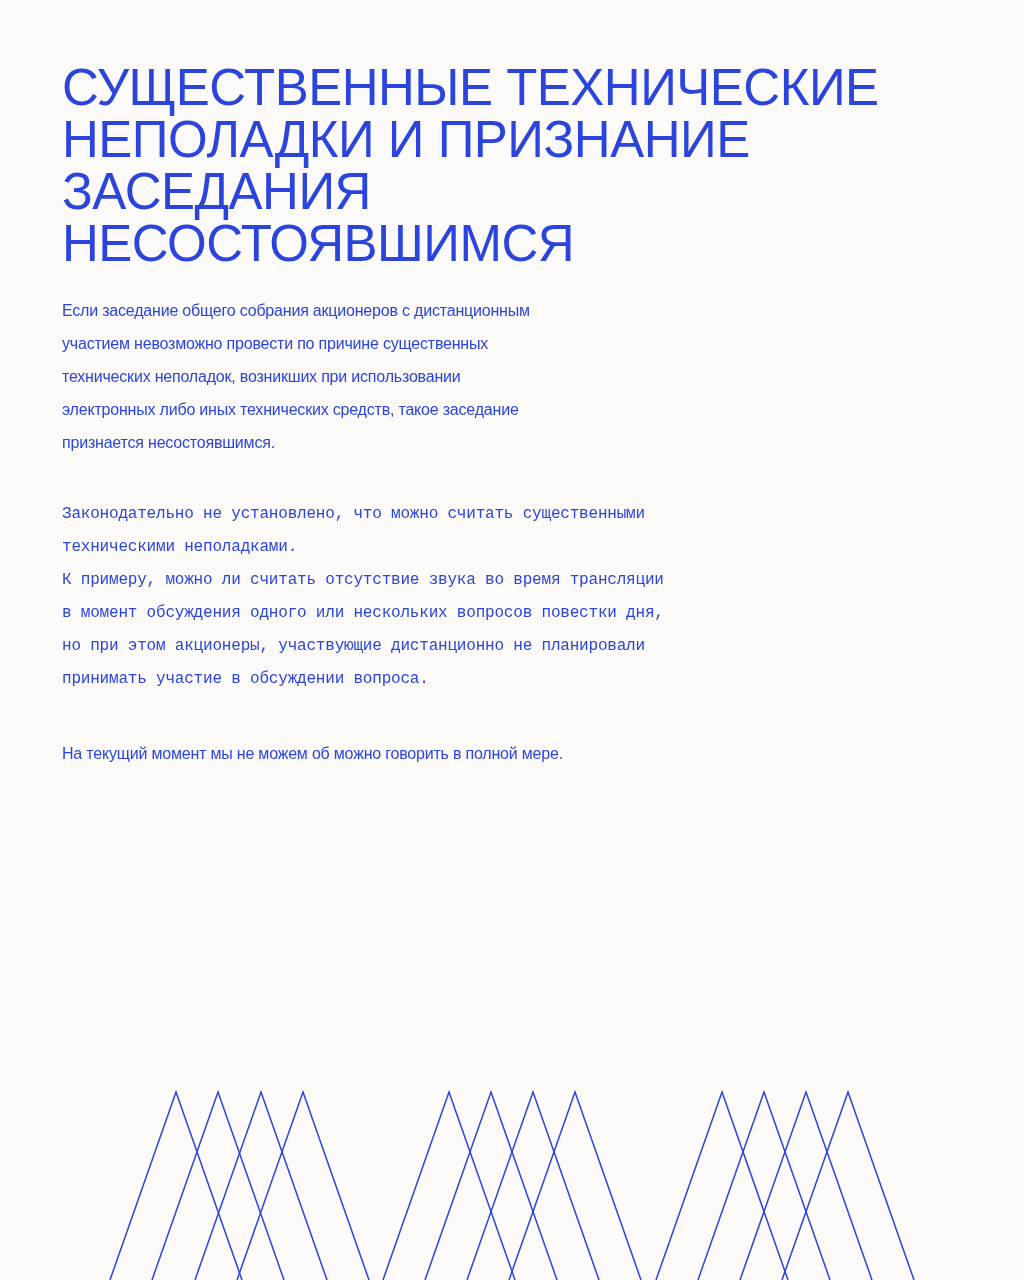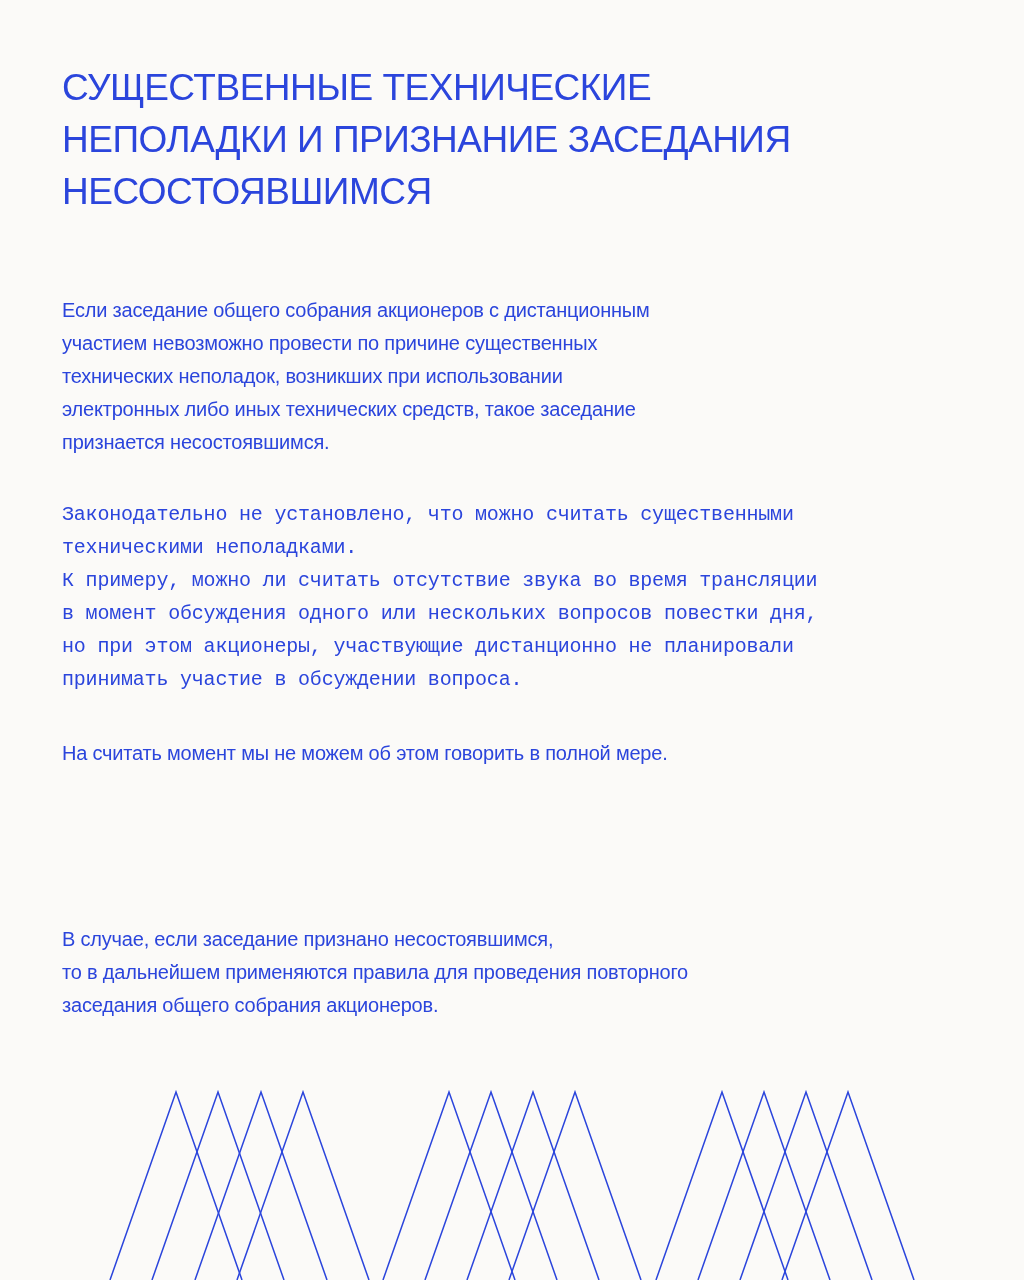--- a/index.html
+++ b/index.html
@@ -14,33 +14,33 @@
     background: var(--bg, #FBFAF8);
     font-family: "Liberation Sans", "DejaVu Sans", sans-serif;
     color: var(--accent, #2B45DC);
   }
   .title {
     position: absolute;
     left: 62px;
     top: 62px;
     margin: 0;
     width: 920px;
-    font-size: 37px;
+    font-size: 51px;
     line-height: 52px;
     font-weight: normal;
     letter-spacing: -0.5px;
     text-transform: uppercase;
     white-space: pre-line;
   }
   .body {
     position: absolute;
     left: 62px;
     margin: 0;
     width: 950px;
-    font-size: 20px;
+    font-size: 16px;
     line-height: 33px;
     font-weight: normal;
     letter-spacing: -0.2px;
     white-space: pre-line;
   }
   .p1 { top: 294px; }
   .p2 { top: 498px; font-family: Liberation Mono, monospace; }
   .p3 { top: 737px; }
   .p4 { top: 923px; }
   .pattern {
@@ -73,25 +73,22 @@
 электронных либо иных технических средств, такое заседание
 признается несостоявшимся.</p>
 
   <p class="body p2">Законодательно не установлено, что можно считать существенными
 техническими неполадками.
 К примеру, можно ли считать отсутствие звука во время трансляции
 в момент обсуждения одного или нескольких вопросов повестки дня,
 но при этом акционеры, участвующие дистанционно не планировали
 принимать участие в обсуждении вопроса.</p>
 
-  <p class="body p3">На считать момент мы не можем об этом говорить в полной мере.</p>
+  <p class="body p3">На текущий момент мы не можем об можно говорить в полной мере.</p>
 
-  <p class="body p4">В случае, если заседание признано несостоявшимся,
-то в дальнейшем применяются правила для проведения повторного
-заседания общего собрания акционеров.</p>
 
   <svg class="pattern" viewBox="0 1085 1024 195" preserveAspectRatio="none" aria-hidden="true">
       <polyline points="110,1280 176,1092 242,1280" stroke="#2B45DC" stroke-width="1.5"></polyline>
       <polyline points="152,1280 218,1092 284,1280" stroke="#2B45DC" stroke-width="1.5"></polyline>
       <polyline points="195,1280 261,1092 327,1280" stroke="#2B45DC" stroke-width="1.5"></polyline>
       <polyline points="237,1280 303,1092 369,1280" stroke="#2B45DC" stroke-width="1.5"></polyline>
       <polyline points="383,1280 449,1092 515,1280" stroke="#2B45DC" stroke-width="1.5"></polyline>
       <polyline points="425,1280 491,1092 557,1280" stroke="#2B45DC" stroke-width="1.5"></polyline>
       <polyline points="467,1280 533,1092 599,1280" stroke="#2B45DC" stroke-width="1.5"></polyline>
       <polyline points="509,1280 575,1092 641,1280" stroke="#2B45DC" stroke-width="1.5"></polyline>

